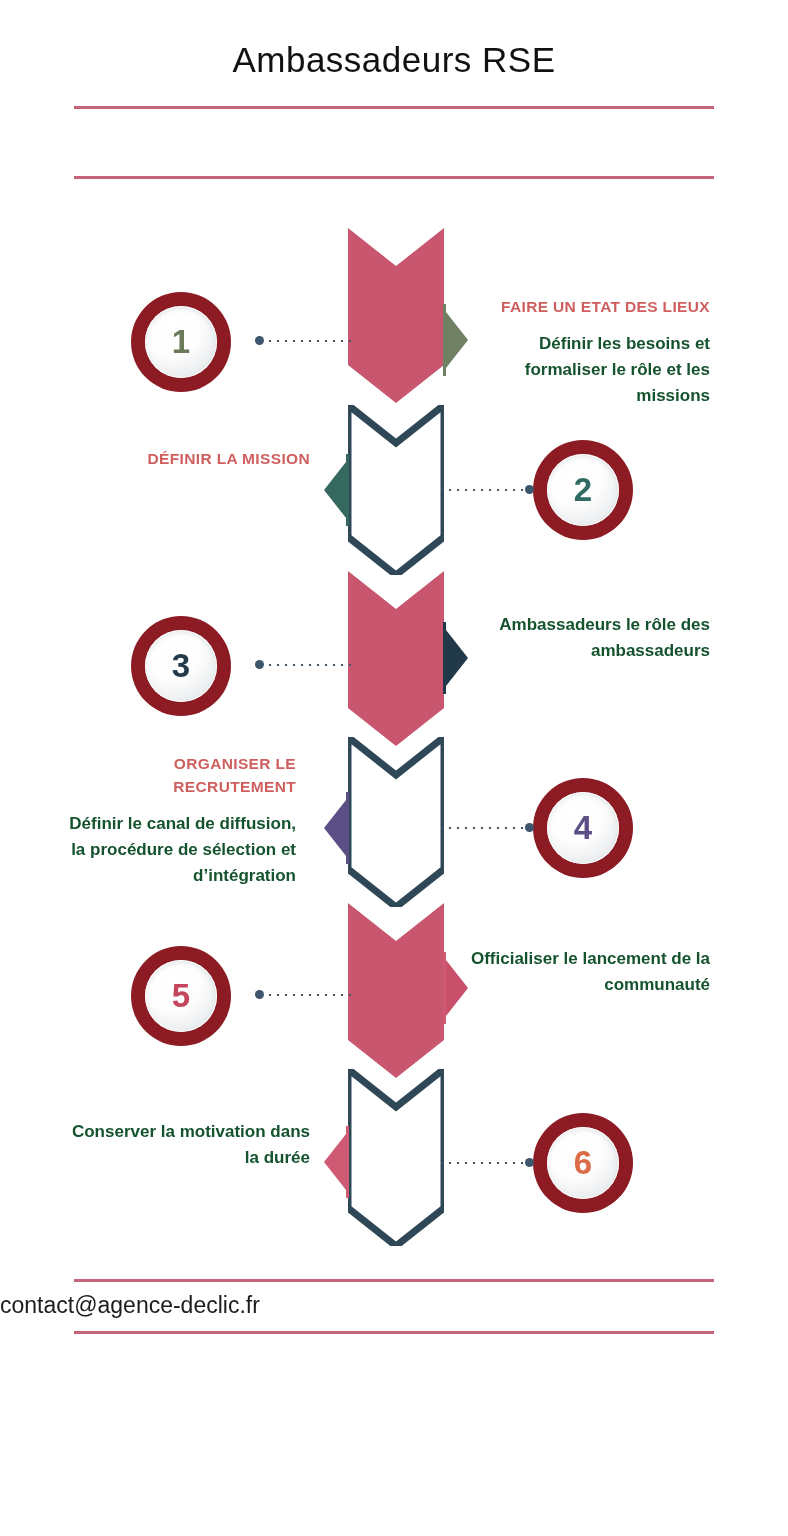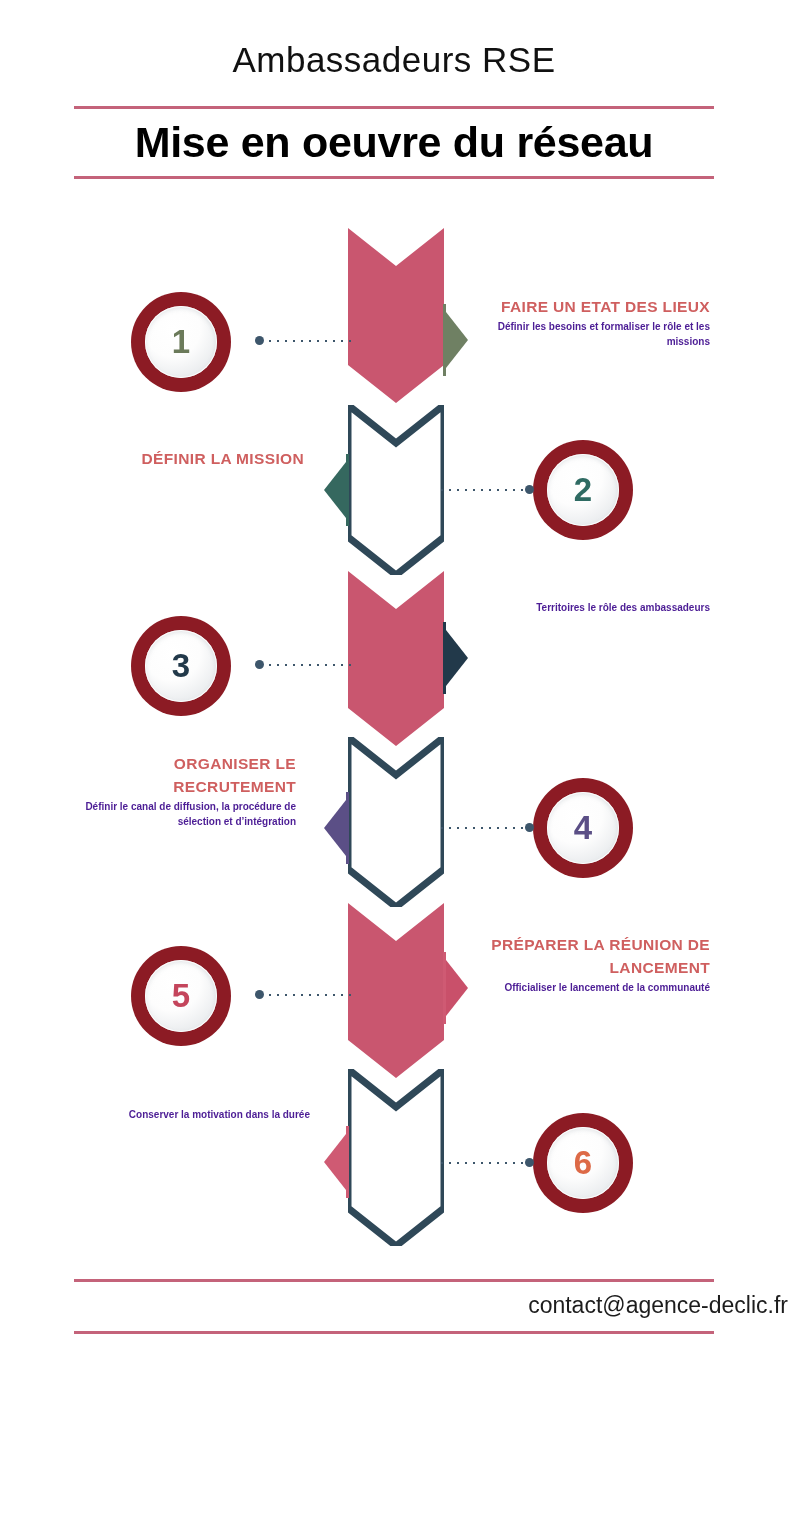--- a/index.html
+++ b/index.html
@@ -65,30 +65,30 @@
 
   
   .blk { position: absolute; width: 240px; }
   .blk.r { text-align: right; }
   .blk.l { text-align: right; }
   .blk .ttl {
     font-size: 15.5px; font-weight: 700; color: #cf5f5f;
     letter-spacing: .35px; line-height: 1.48; text-transform: uppercase;
   }
   .blk .bdy {
-    margin-top: 0;
-    font-size: 10px; font-weight: 700; color: #4c1d95; line-height: 1.52;
+    margin-top: 12px;
+    font-size: 17px; font-weight: 700; color: #14532d; line-height: 1.52;
   }
 
   
   .ft-rule { position: absolute; left: 74px; width: 640px; height: 3px; background: #c4637a; }
   .ft-rule.a { top: 1279px; }
   .ft-rule.b { top: 1331px; }
   .ft-mail {
-    position: absolute; left: 0; top: 1292px; width: 788px; text-align: right;
+    position: absolute; left: 0; top: 1292px; width: 788px; text-align: left;
     font-size: 23px; color: #1c1c1c; font-weight: 400;
   }
   .logo { position: absolute; left: 0; top: 1388px; width: 788px; text-align: center; }
   .logo-main {
     font-family: "Liberation Serif", serif;
     font-size: 54px; font-weight: 700; color: #9e1c2f;
     letter-spacing: 1px; line-height: 1;
     transform: scaleX(.82); display: inline-block;
   }
   .logo-sub {
@@ -100,21 +100,20 @@
   }
   .logo-bar { position: absolute; height: 2px; background: #5a5a5a; }
 </style>
 </head>
 <body>
 
 <div class="page">
 
   <div class="hdr-sup">Ambassadeurs RSE</div>
   <div class="hdr-rule top"></div>
-  <div class="hdr-title">Mise en oeuvre du réseau</div>
   <div class="hdr-rule bot"></div>
 
   <div class="flow">
 
     <div class="chev" style="top:0px;height:175px;">
       <svg viewBox="0 0 96 175" preserveAspectRatio="none">
         <polygon points="0,0 48,38 96,0 96,137 48,175 0,137" fill="#c9566f"></polygon>
       </svg>
     </div>
 
@@ -161,33 +160,33 @@
     <div class="bdy">Définir les besoins et formaliser le rôle et les missions</div>
   </div>
 
   <div class="badge" style="left:533px;top:440px;">
     <div class="inner" style="color:#2f6b63">2</div>
   </div>
   <div class="conn" style="left:438px;top:489px;width:96px;"></div>
   <div class="conn-dot" style="left:525px;top:485px;"></div>
   <div class="ptr-stem" style="left:346px;top:454px;background:#35685f;"></div>
   <div class="ptr left" style="left:324px;top:462px;border-right:22px solid #35685f;"></div>
-  <div class="blk l" style="left:64px;top:448px;">
+  <div class="blk l" style="left:70px;top:448px;">
     <div class="ttl">DÉFINIR LA MISSION</div>
   </div>
 
   <div class="badge" style="left:131px;top:616px;">
     <div class="inner" style="color:#22394a">3</div>
   </div>
   <div class="conn" style="left:258px;top:664px;width:96px;"></div>
   <div class="conn-dot" style="left:255px;top:660px;"></div>
   <div class="ptr-stem" style="left:443px;top:622px;background:#22394a;"></div>
   <div class="ptr right" style="left:446px;top:630px;border-left:22px solid #22394a;"></div>
   <div class="blk r" style="left:470px;top:600px;">
-    <div class="bdy">Territoires le rôle des ambassadeurs</div>
+    <div class="bdy">Ambassadeurs le rôle des ambassadeurs</div>
   </div>
 
   <div class="badge" style="left:533px;top:778px;">
     <div class="inner" style="color:#5b4f86">4</div>
   </div>
   <div class="conn" style="left:438px;top:827px;width:96px;"></div>
   <div class="conn-dot" style="left:525px;top:823px;"></div>
   <div class="ptr-stem" style="left:346px;top:792px;background:#5b4f86;"></div>
   <div class="ptr left" style="left:324px;top:800px;border-right:22px solid #5b4f86;"></div>
   <div class="blk l" style="left:56px;top:753px;">
@@ -196,21 +195,20 @@
   </div>
 
   <div class="badge" style="left:131px;top:946px;">
     <div class="inner" style="color:#c4455c">5</div>
   </div>
   <div class="conn" style="left:258px;top:994px;width:96px;"></div>
   <div class="conn-dot" style="left:255px;top:990px;"></div>
   <div class="ptr-stem" style="left:443px;top:952px;background:#cf5a73;"></div>
   <div class="ptr right" style="left:446px;top:960px;border-left:22px solid #c9506a;"></div>
   <div class="blk r" style="left:470px;top:934px;">
-    <div class="ttl">PRÉPARER LA RÉUNION DE LANCEMENT</div>
     <div class="bdy">Officialiser le lancement de la communauté</div>
   </div>
 
   <div class="badge" style="left:533px;top:1113px;">
     <div class="inner" style="color:#dd6a47">6</div>
   </div>
   <div class="conn" style="left:438px;top:1162px;width:96px;"></div>
   <div class="conn-dot" style="left:525px;top:1158px;"></div>
   <div class="ptr-stem" style="left:346px;top:1126px;background:#cf5a73;"></div>
   <div class="ptr left" style="left:324px;top:1134px;border-right:22px solid #cf5a73;"></div>

